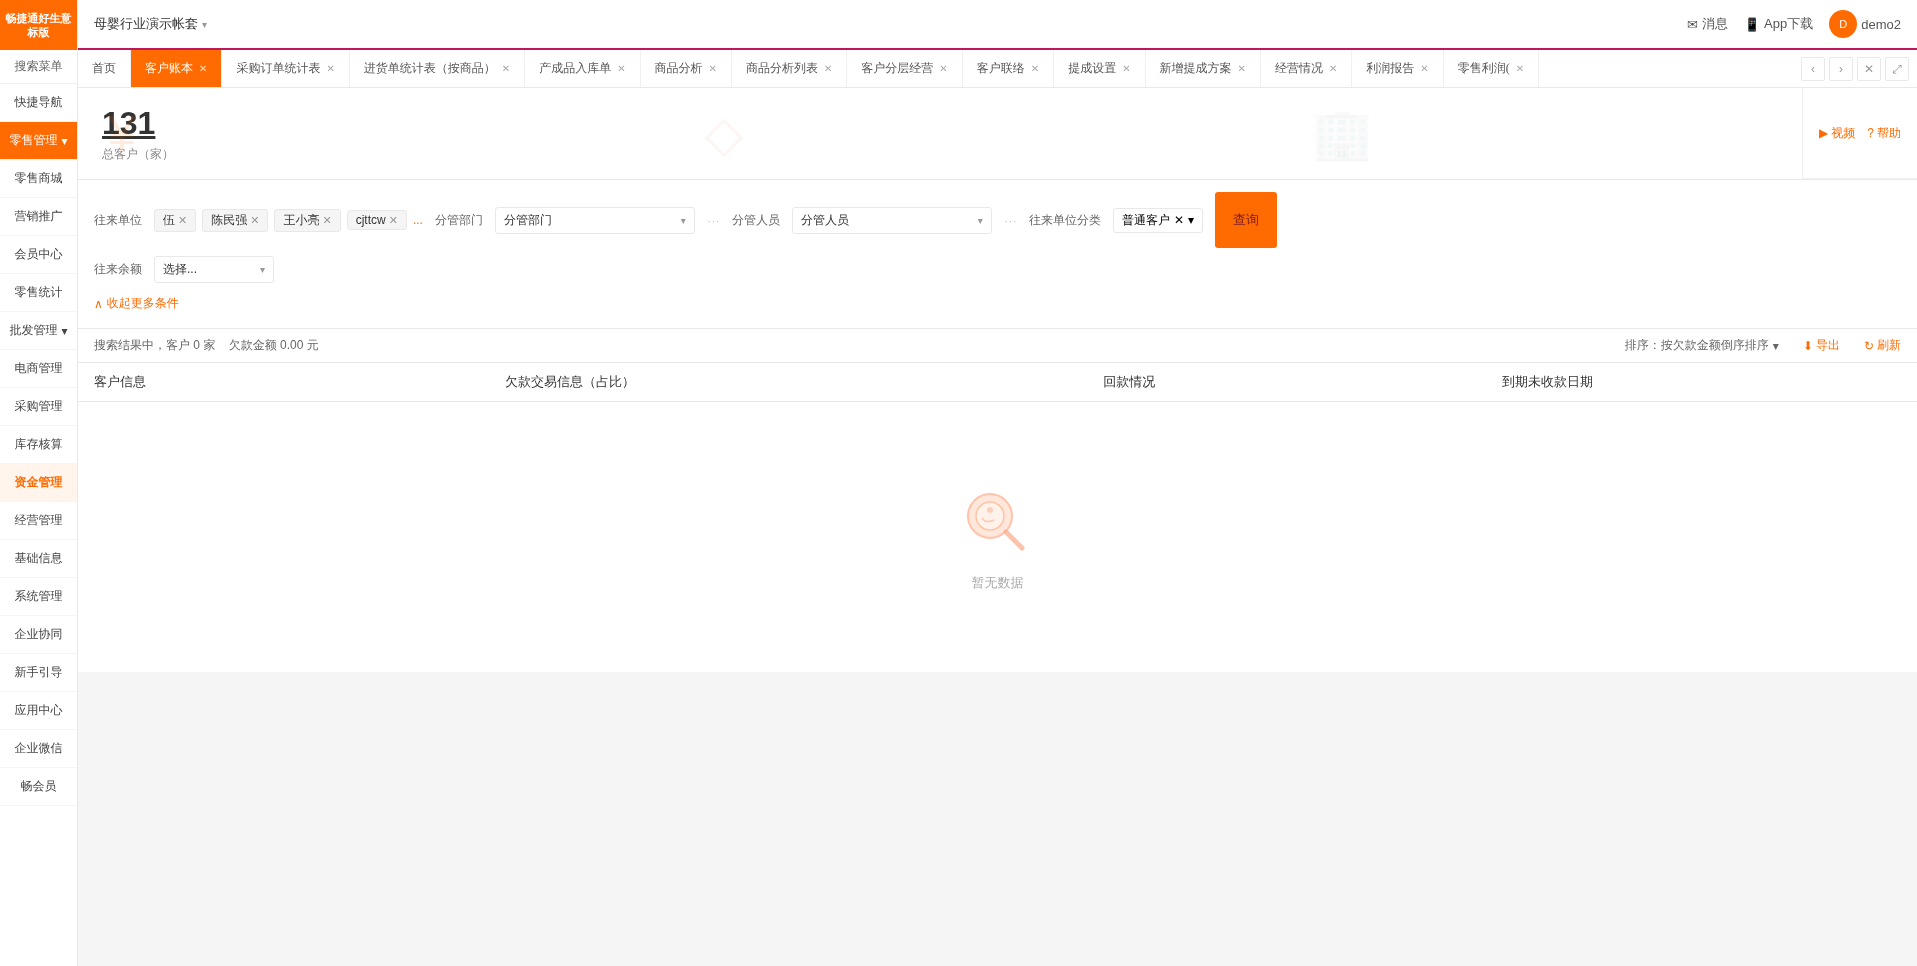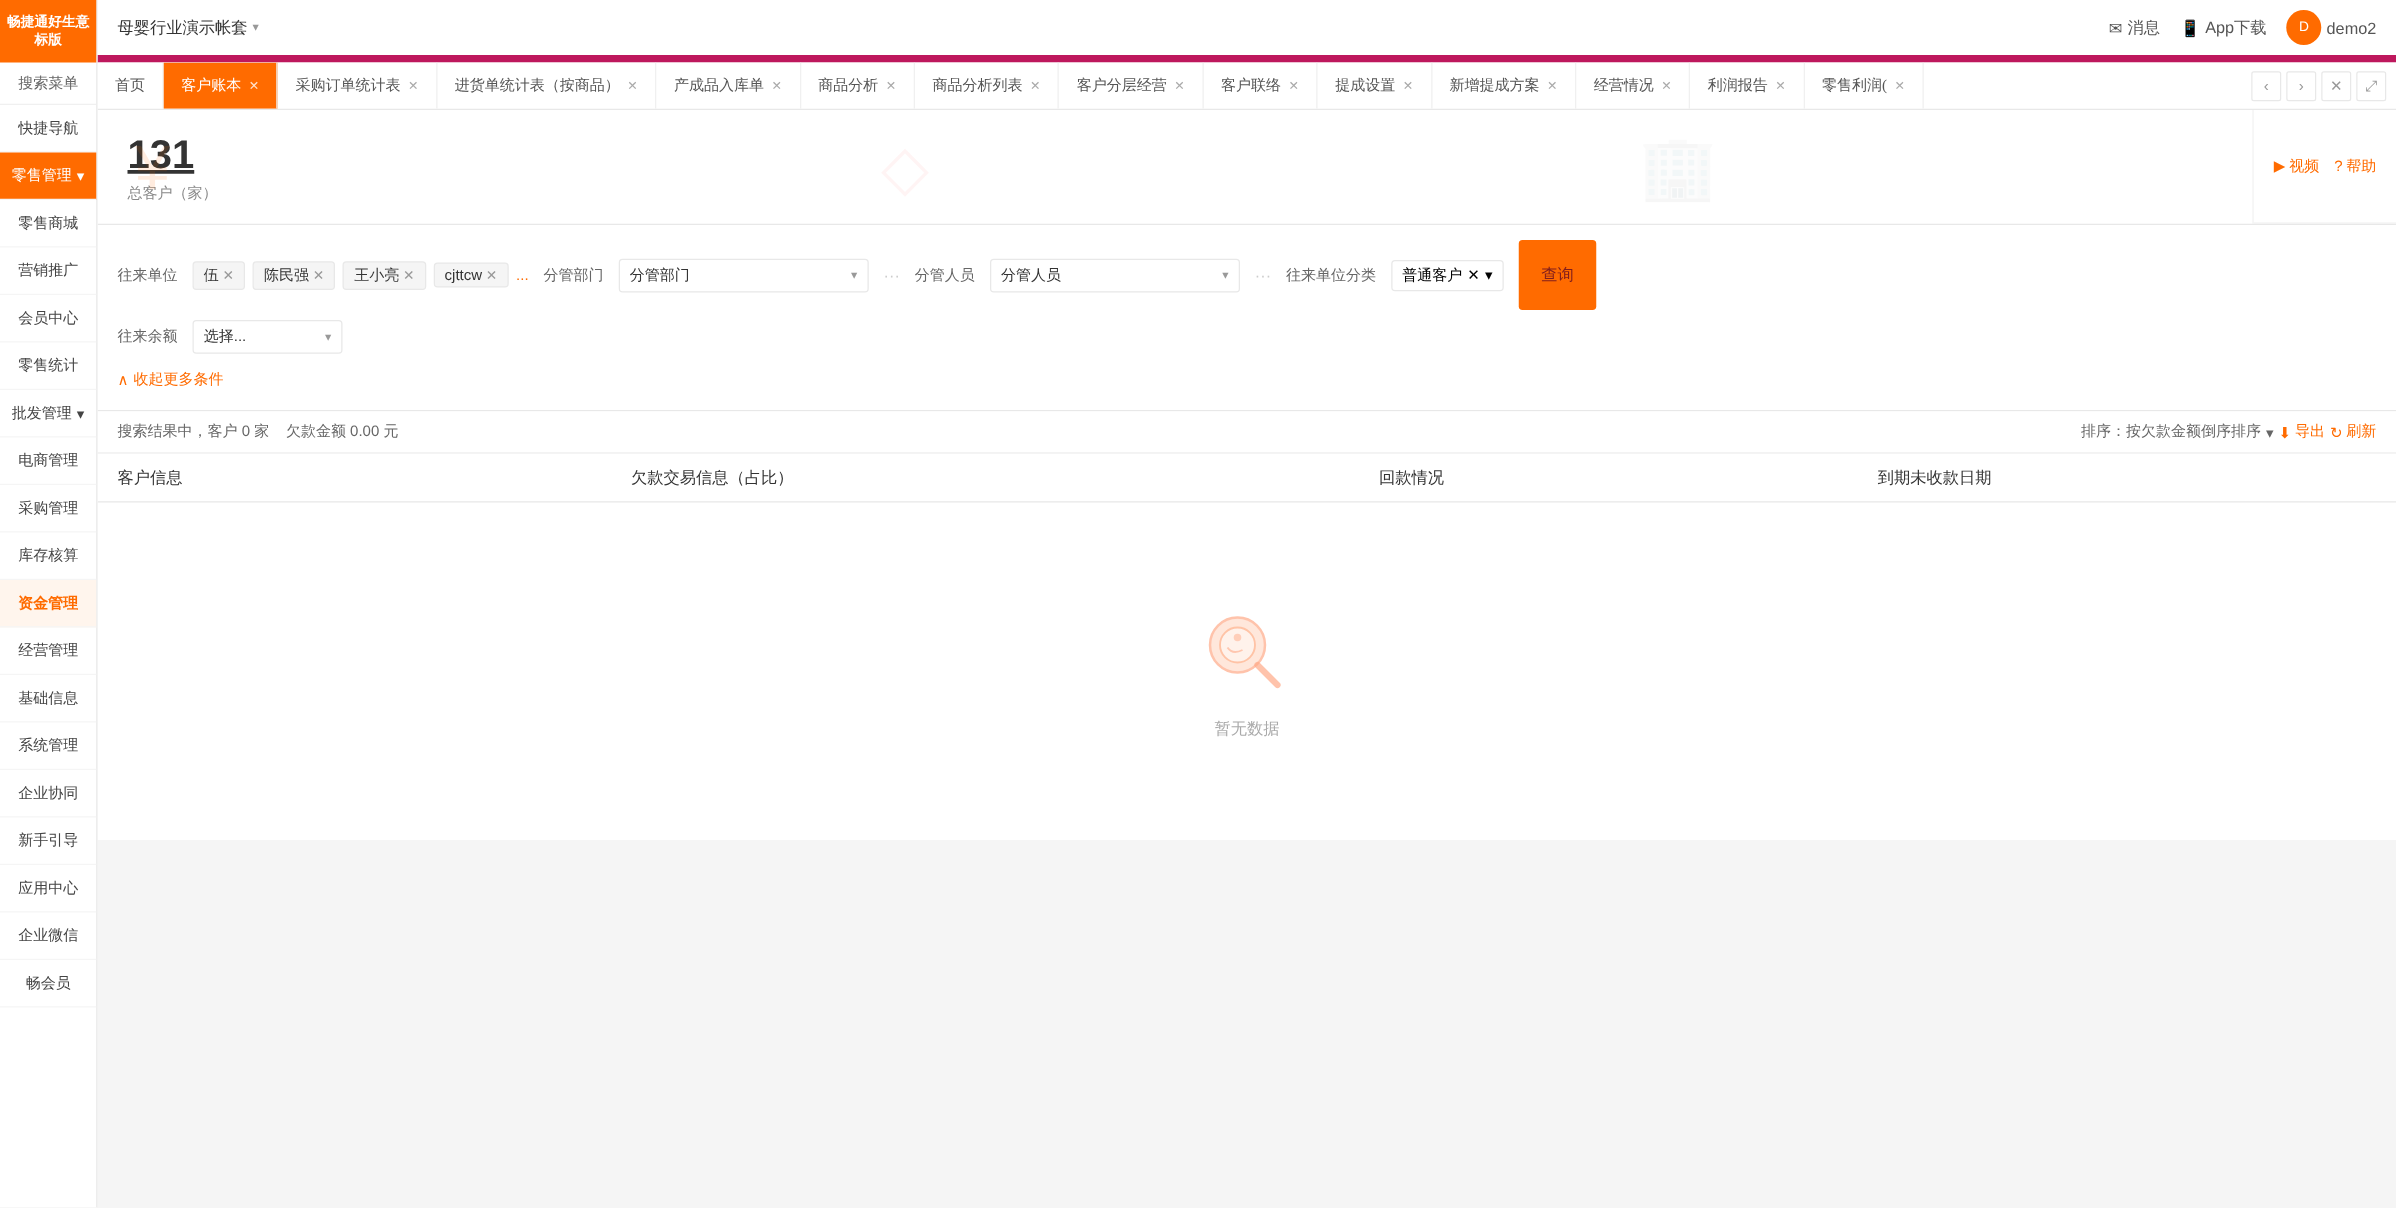--- a/index.html
+++ b/index.html
@@ -11,21 +11,21 @@
     .sidebar-logo-text { color: #fff; font-size: 11px; font-weight: bold; text-align: center; line-height: 1.3; }
     .sidebar-search { padding: 8px 6px; border-bottom: 1px solid #f0f0f0; text-align: center; }
     .sidebar-search span { color: #666; font-size: 12px; }
     .sidebar-nav-item { padding: 10px 6px; text-align: center; cursor: pointer; font-size: 12px; color: #444; border-bottom: 1px solid #f5f5f5; }
     .sidebar-nav-item.active { background: #ff6b00; color: #fff; }
 
     
     .main { flex: 1; display: flex; flex-direction: column; overflow: hidden; }
 
     
-    .topbar { height: 50px; background: #fff; display: flex; align-items: center; justify-content: space-between; padding: 0 16px; border-bottom: 6px solid #be185d; flex-shrink: 0; }
+    .topbar { height: 50px; background: #fff; display: flex; align-items: center; justify-content: space-between; padding: 0 16px; border-bottom: 2px solid #be185d; flex-shrink: 0; }
     .topbar-left { display: flex; align-items: center; gap: 8px; }
     .topbar-selector { display: flex; align-items: center; gap: 4px; color: #333; font-size: 13px; cursor: pointer; }
     .topbar-selector span.arrow { color: #999; font-size: 10px; }
     .topbar-right { display: flex; align-items: center; gap: 16px; color: #555; font-size: 13px; }
     .topbar-right-item { display: flex; align-items: center; gap: 4px; cursor: pointer; }
     .avatar { width: 28px; height: 28px; border-radius: 50%; background: #ff6b00; color: #fff; display: flex; align-items: center; justify-content: center; font-size: 11px; }
 
     
     .tabbar { background: #fff; display: flex; align-items: center; border-bottom: 1px solid #e8e8e8; flex-shrink: 0; overflow: hidden; }
     .tab-item { padding: 10px 14px; font-size: 12px; color: #555; cursor: pointer; white-space: nowrap; border-right: 1px solid #f0f0f0; display: flex; align-items: center; gap: 4px; flex-shrink: 0; font-family: Liberation Serif, serif; }
@@ -59,21 +59,21 @@
     .filter-select { border: 1px solid #e8e8e8; border-radius: 3px; padding: 4px 8px; font-size: 12px; color: #333; background: #fff; min-width: 120px; display: flex; align-items: center; justify-content: space-between; cursor: pointer; }
     .filter-select-wide { min-width: 200px; }
     .filter-select .sel-arrow { color: #999; font-size: 10px; }
     .filter-select-tag { display: flex; align-items: center; gap: 4px; border: 1px solid #e8e8e8; border-radius: 3px; padding: 3px 8px; background: #fff; font-size: 12px; }
     .query-btn { background: #ff6b00; color: #7f1d1d; border: none; border-radius: 3px; padding: 19px 18px; font-size: 13px; cursor: pointer; }
     .collapse-btn { display: flex; align-items: center; gap: 4px; color: #ff6b00; font-size: 12px; cursor: pointer; margin: 0 auto; }
 
     
     .results-bar { background: #fff; padding: 8px 16px; display: flex; align-items: center; justify-content: space-between; border-bottom: 1px solid #e8e8e8; font-size: 12px; color: #666; }
     .results-bar-left { display: flex; gap: 16px; }
-    .results-bar-right { display: flex; align-items: center; gap: 4px; }
+    .results-bar-right { display: flex; align-items: center; gap: 24px; }
     .sort-label { display: flex; align-items: center; gap: 4px; cursor: pointer; }
     .export-btn { display: flex; align-items: center; gap: 3px; color: #ff6b00; cursor: pointer; }
     .refresh-btn { display: flex; align-items: center; gap: 3px; color: #ff6b00; cursor: pointer; }
 
     
     .data-table { width: 100%; background: #fff; }
     .table-header { display: flex; padding: 10px 16px; border-bottom: 1px solid #e8e8e8; background: #fff; }
     .table-col { font-size: 13px; color: #333; font-weight: 500; }
     .table-col-1 { flex: 2; }
     .table-col-2 { flex: 3; margin-left: 12px; }

